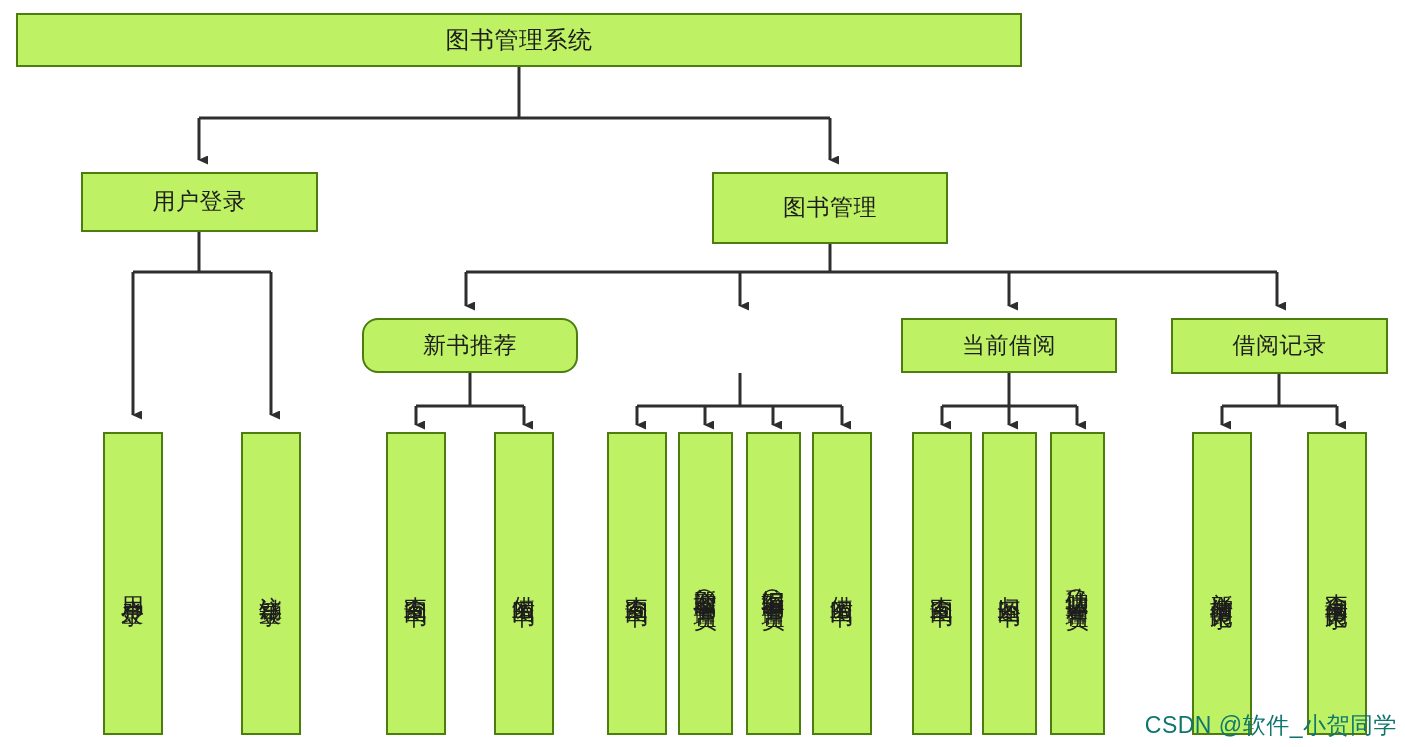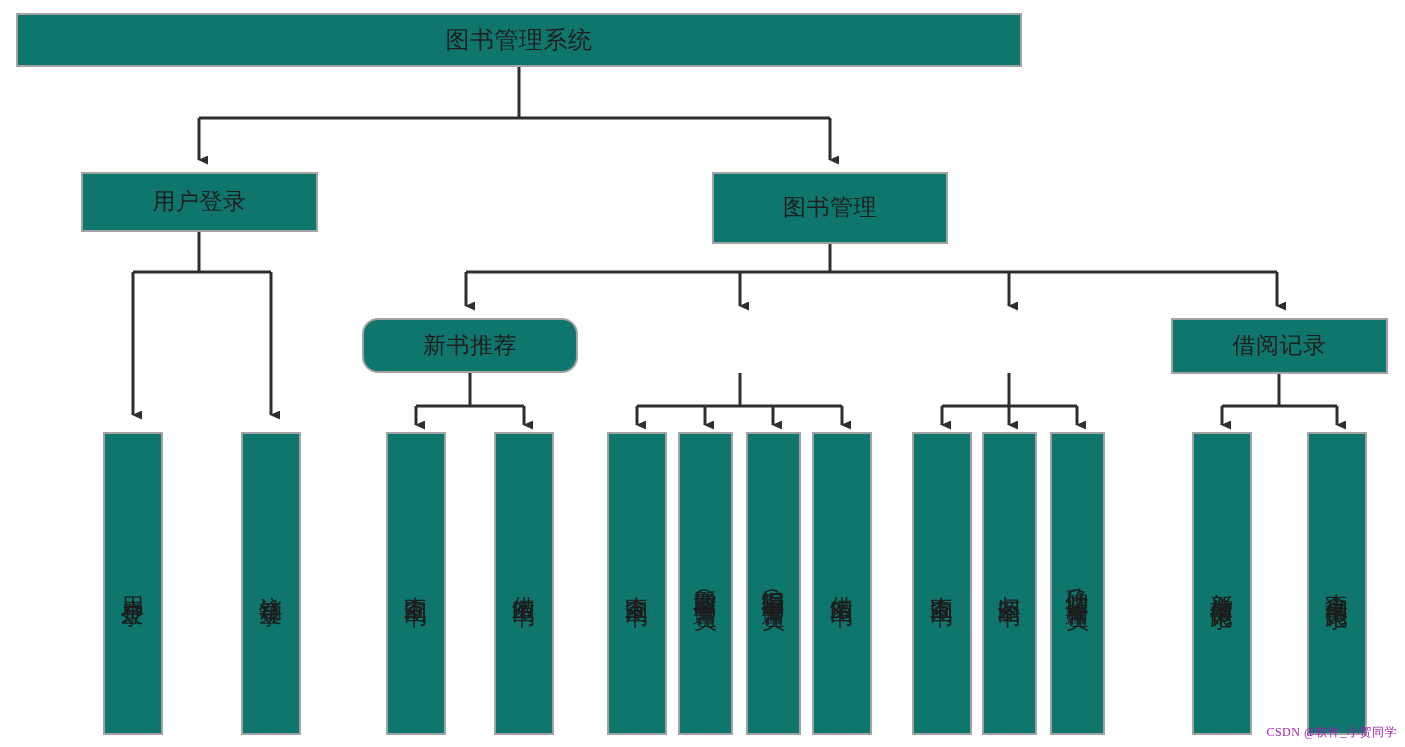--- a/index.html
+++ b/index.html
@@ -20,22 +20,22 @@
     position: absolute;
     left: 0;
     top: 0;
     width: 1405px;
     height: 747px;
     pointer-events: none;
   }
   .node {
     position: absolute;
     box-sizing: border-box;
-    background: #0f766e;
-    border: 2px solid #a3a3a3;
+    background: #bef264;
+    border: 2px solid #4d7c0f;
     display: flex;
     align-items: center;
     justify-content: center;
     color: #1d1d1d;
     z-index: 2;
   }
   .node .label {
     display: block;
     text-align: center;
     line-height: 1.18;
@@ -61,26 +61,26 @@
     text-orientation: upright;
     font-size: 23px;
     line-height: 1.05;
     letter-spacing: 3px;
     white-space: nowrap;
   }
   .watermark {
     position: absolute;
     right: 8px;
     bottom: 6px;
-    font-size: 12px;
-    color: #a21caf;
+    font-size: 23px;
+    color: #0f766e;
     letter-spacing: 0.5px;
     z-index: 3;
     white-space: nowrap;
-    font-family: Liberation Serif, serif;
+    font-family: Liberation Sans, sans-serif;
   }
 </style>
 </head>
 <body>
 
 <div id="canvas">
 
   <svg id="edges" viewBox="0 0 1405 747" width="1405" height="747">
     <defs>
       <marker id="arrow" markerWidth="9" markerHeight="10" refX="4.5" refY="9" orient="auto" markerUnits="userSpaceOnUse">
@@ -141,20 +141,23 @@
 
   <div class="node horiz" style="left:712px; top:172px; width:236px; height:72px;">
     <span class="label">图书管理</span>
   </div>
 
   <div class="node horiz" style="left:362px; top:318px; width:216px; height:55px;border-radius:16px;">
     <span class="label">新书推荐</span>
   </div>
 
 
+  <div class="node horiz" style="left:901px; top:318px; width:216px; height:55px;">
+    <span class="label">当前借阅</span>
+  </div>
 
   <div class="node horiz" style="left:1171px; top:318px; width:217px; height:56px;">
     <span class="label">借阅记录</span>
   </div>
 
   <div class="node vert" style="left:103px; top:432px; width:60px; height:303px;">
     <span class="label">用户登录</span>
   </div>
 
   <div class="node vert" style="left:241px; top:432px; width:60px; height:303px;">

